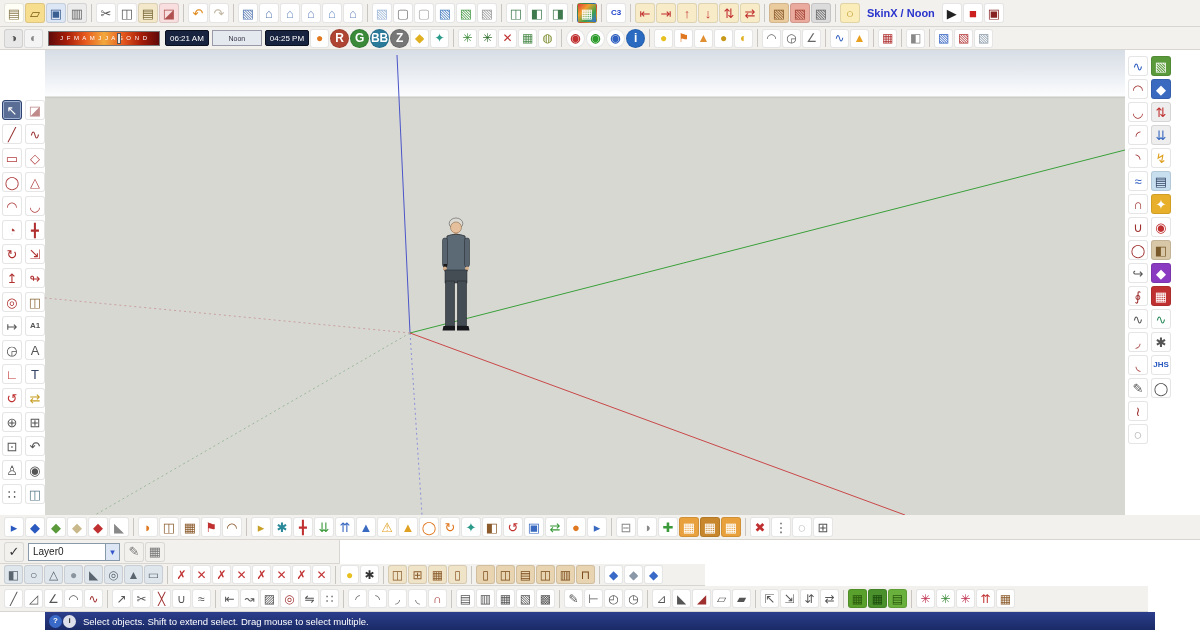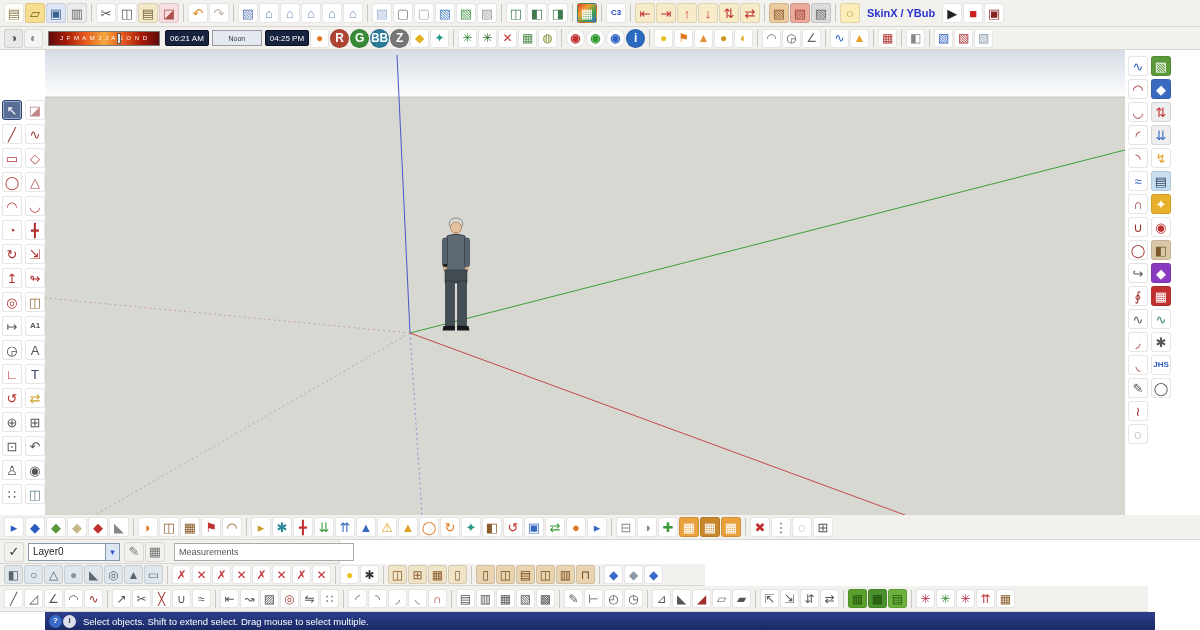--- a/index.html
+++ b/index.html
@@ -57,21 +57,21 @@
   #status .icon { width:13px; height:13px; font-size:8px; border:none; }
   .status-text { font-size:9.5px; margin-left:6px; white-space:nowrap; }
 </style>
 </head>
 <body>
 
 <div id="app">
 
   <div class="tb" id="row1">
     <span class="host"><span class="icon" title="new" style="background: rgb(255, 254, 246); color: rgb(138, 123, 82);">▤</span><span class="icon" title="open" style="background: rgb(247, 221, 142); color: rgb(122, 90, 20);">▱</span><span class="icon" title="save" style="background: rgb(220, 230, 244); color: rgb(59, 94, 147);">▣</span><span class="icon" title="print" style="background: rgb(236, 236, 236); color: rgb(102, 102, 102);">▥</span><span class="sep"></span><span class="icon" title="cut" style="background: rgb(255, 255, 255); color: rgb(85, 85, 85);">✂</span><span class="icon" title="copy" style="background: rgb(255, 255, 255); color: rgb(85, 85, 85);">◫</span><span class="icon" title="paste" style="background: rgb(244, 232, 202); color: rgb(122, 106, 58);">▤</span><span class="icon" title="erase" style="background: rgb(248, 222, 222); color: rgb(176, 80, 80);">◪</span><span class="sep"></span><span class="icon" title="undo" style="background: rgb(255, 255, 255); color: rgb(224, 138, 30);">↶</span><span class="icon" title="redo" style="background: rgb(255, 255, 255); color: rgb(194, 184, 166);">↷</span><span class="sep"></span><span class="icon" title="view-iso" style="background: rgb(255, 255, 255); color: rgb(91, 125, 179);">▧</span><span class="icon" title="view-top" style="background: rgb(255, 255, 255); color: rgb(91, 125, 179);">⌂</span><span class="icon" title="view-front" style="background: rgb(255, 255, 255); color: rgb(107, 141, 195);">⌂</span><span class="icon" title="view-right" style="background: rgb(255, 255, 255); color: rgb(107, 141, 195);">⌂</span><span class="icon" title="view-back" style="background: rgb(255, 255, 255); color: rgb(107, 141, 195);">⌂</span><span class="icon" title="view-left" style="background: rgb(255, 255, 255); color: rgb(107, 141, 195);">⌂</span><span class="sep"></span><span class="icon" title="style-xray" style="background: rgb(255, 255, 255); color: rgb(159, 184, 216);">▧</span><span class="icon" title="style-wireframe" style="background: rgb(255, 255, 255); color: rgb(119, 119, 119);">▢</span><span class="icon" title="style-hidden-line" style="background: rgb(255, 255, 255); color: rgb(170, 170, 170);">▢</span><span class="icon" title="style-shaded" style="background: rgb(255, 255, 255); color: rgb(74, 127, 192);">▧</span><span class="icon" title="style-textured" style="background: rgb(255, 255, 255); color: rgb(74, 154, 74);">▧</span><span class="icon" title="style-monochrome" style="background: rgb(255, 255, 255); color: rgb(154, 154, 154);">▧</span><span class="sep"></span><span class="icon" title="section-plane-toggle" style="background: rgb(255, 255, 255); color: rgb(62, 122, 78);">◫</span><span class="icon" title="section-cuts-toggle" style="background: rgb(255, 255, 255); color: rgb(62, 122, 78);">◧</span><span class="icon" title="section-fill-toggle" style="background: rgb(255, 255, 255); color: rgb(62, 122, 78);">◨</span><span class="sep"></span><span class="icon" title="materials" style="background: linear-gradient(135deg, rgb(224, 60, 60), rgb(240, 160, 44), rgb(60, 160, 76), rgb(60, 108, 224)); color: rgb(255, 255, 255);">▦</span><span class="sep"></span><span class="icon txt" title="c3-plugin" style="background: rgb(255, 255, 255); color: rgb(34, 68, 204);">C3</span><span class="sep"></span><span class="icon" title="align-tool-1" style="background: rgb(248, 236, 200); color: rgb(192, 48, 48);">⇤</span><span class="icon" title="align-tool-2" style="background: rgb(248, 236, 200); color: rgb(192, 48, 48);">⇥</span><span class="icon" title="align-tool-3" style="background: rgb(248, 236, 200); color: rgb(192, 48, 48);">↑</span><span class="icon" title="align-tool-4" style="background: rgb(248, 236, 200); color: rgb(192, 48, 48);">↓</span><span class="icon" title="align-tool-5" style="background: rgb(248, 236, 200); color: rgb(192, 48, 48);">⇅</span><span class="icon" title="align-tool-6" style="background: rgb(248, 236, 200); color: rgb(192, 48, 48);">⇄</span><span class="sep"></span><span class="icon" title="solid-union" style="background: rgb(234, 203, 158); color: rgb(138, 90, 43);">▧</span><span class="icon" title="solid-subtract" style="background: rgb(234, 170, 158); color: rgb(160, 64, 48);">▧</span><span class="icon" title="solid-intersect" style="background: rgb(220, 220, 220); color: rgb(102, 102, 102);">▧</span><span class="sep"></span><span class="icon" title="license-key" style="background: rgb(250, 237, 186); color: rgb(184, 144, 26);">○</span></span>
-    <span class="skinx">SkinX / YBub</span>
+    <span class="skinx">SkinX / Noon</span>
     <span class="host"><span class="icon" title="skinx-play" style="background: rgb(255, 255, 255); color: rgb(34, 34, 34);">▶</span><span class="icon" title="skinx-stop" style="background: rgb(255, 255, 255); color: rgb(204, 32, 32);">■</span><span class="icon" title="skinx-settings" style="background: rgb(255, 255, 255); color: rgb(136, 34, 34);">▣</span></span>
   </div>
 
   <div class="tb" id="row2">
     <span class="host"><span class="icon" title="shadow-dialog" style="background: rgb(232, 232, 232); color: rgb(85, 85, 85);">◑</span><span class="icon" title="shadow-toggle" style="background: rgb(244, 244, 244); color: rgb(136, 136, 136);">◐</span></span>
     <div class="month-strip">
       <span class="months">J F M A M J J A S O N D</span>
       <span class="month-marker"></span>
     </div>
     <span class="time dark">06:21 AM</span>
@@ -189,21 +189,20 @@
     <span class="host"><span class="icon" title="pointer-blue" style="background: rgb(255, 255, 255); color: rgb(42, 90, 192);">▸</span><span class="icon" title="diamond-blue" style="background: rgb(255, 255, 255); color: rgb(42, 90, 192);">◆</span><span class="icon" title="diamond-green" style="background: rgb(255, 255, 255); color: rgb(90, 154, 58);">◆</span><span class="icon" title="diamond-tan" style="background: rgb(255, 255, 255); color: rgb(200, 184, 138);">◆</span><span class="icon" title="diamond-red" style="background: rgb(255, 255, 255); color: rgb(192, 48, 48);">◆</span><span class="icon" title="wedge-gray" style="background: rgb(255, 255, 255); color: rgb(136, 136, 136);">◣</span><span class="sep"></span><span class="icon" title="orange-half-disc" style="background: rgb(255, 255, 255); color: rgb(224, 120, 32);">◗</span><span class="icon" title="crate-box" style="background: rgb(255, 255, 255); color: rgb(138, 90, 42);">◫</span><span class="icon" title="panel-grid" style="background: rgb(255, 255, 255); color: rgb(138, 90, 42);">▦</span><span class="icon" title="flag-red" style="background: rgb(255, 255, 255); color: rgb(192, 48, 48);">⚑</span><span class="icon" title="arch-tool" style="background: rgb(255, 255, 255); color: rgb(138, 90, 42);">◠</span><span class="sep"></span><span class="icon" title="cursor-gold" style="background: rgb(255, 255, 255); color: rgb(200, 160, 40);">▸</span><span class="icon" title="star-teal" style="background: rgb(255, 255, 255); color: rgb(42, 138, 154);">✱</span><span class="icon" title="move-red" style="background: rgb(255, 255, 255); color: rgb(192, 48, 48);">╋</span><span class="icon" title="arrows-down-green" style="background: rgb(255, 255, 255); color: rgb(58, 154, 58);">⇊</span><span class="icon" title="arrows-up-blue" style="background: rgb(255, 255, 255); color: rgb(58, 106, 192);">⇈</span><span class="icon" title="triangle-blue" style="background: rgb(255, 255, 255); color: rgb(58, 106, 192);">▲</span><span class="icon" title="warning-triangle" style="background: rgb(255, 255, 255); color: rgb(224, 160, 32);">⚠</span><span class="icon" title="triangle-gold" style="background: rgb(255, 255, 255); color: rgb(224, 160, 32);">▲</span><span class="icon" title="ring-orange" style="background: rgb(255, 255, 255); color: rgb(224, 120, 32);">◯</span><span class="icon" title="rotate-orange" style="background: rgb(255, 255, 255); color: rgb(224, 120, 32);">↻</span><span class="icon" title="spark-teal" style="background: rgb(255, 255, 255); color: rgb(42, 154, 138);">✦</span><span class="icon" title="block-tan" style="background: rgb(255, 255, 255); color: rgb(138, 90, 42);">◧</span><span class="icon" title="undo-red" style="background: rgb(255, 255, 255); color: rgb(192, 48, 48);">↺</span><span class="icon" title="chest-blue" style="background: rgb(255, 255, 255); color: rgb(58, 106, 192);">▣</span><span class="icon" title="swap-green" style="background: rgb(255, 255, 255); color: rgb(58, 154, 58);">⇄</span><span class="icon" title="dot-orange" style="background: rgb(255, 255, 255); color: rgb(224, 120, 32);">●</span><span class="icon" title="play-blue" style="background: rgb(255, 255, 255); color: rgb(58, 106, 192);">▸</span><span class="sep"></span><span class="icon" title="minus-grid" style="background: rgb(255, 255, 255); color: rgb(136, 136, 136);">⊟</span><span class="icon" title="half-moon" style="background: rgb(255, 255, 255); color: rgb(136, 136, 136);">◑</span><span class="icon" title="plus-green" style="background: rgb(255, 255, 255); color: rgb(58, 154, 58);">✚</span><span class="icon" title="pallet-grid-1" style="background: rgb(232, 161, 60); color: rgb(255, 255, 255);">▦</span><span class="icon" title="pallet-grid-2" style="background: rgb(200, 135, 44); color: rgb(255, 255, 255);">▦</span><span class="icon" title="pallet-grid-3" style="background: rgb(232, 161, 60); color: rgb(255, 255, 255);">▦</span><span class="sep"></span><span class="icon" title="delete-red" style="background: rgb(255, 255, 255); color: rgb(192, 48, 48);">✖</span><span class="icon" title="dots-vertical" style="background: rgb(255, 255, 255); color: rgb(85, 85, 85);">⋮</span><span class="icon" title="dashed-ring" style="background: rgb(255, 255, 255); color: rgb(136, 136, 136);">◌</span><span class="icon" title="grid-snap" style="background: rgb(255, 255, 255); color: rgb(85, 85, 85);">⊞</span></span>
   </div>
 
   <div class="tb" id="layers-row">
     <span class="host"><span class="icon" title="layer-check" style="background: rgb(242, 241, 238); color: rgb(51, 51, 51);">✓</span></span>
     <div class="dd">
       <span class="dd-text">Layer0</span>
       <span class="dd-btn">▾</span>
     </div>
     <span class="host"><span class="icon" title="layer-edit" style="background: rgb(242, 241, 238); color: rgb(119, 119, 119);">✎</span><span class="icon" title="layer-manager" style="background: rgb(242, 241, 238); color: rgb(119, 119, 119);">▦</span></span>
-    <input class="meas" readonly="" placeholder="Measurements" style="">
   </div>
 
   <div class="tb" id="bottomB">
     <span class="host"><span class="icon" title="prim-box" style="background: rgb(223, 230, 236); color: rgb(90, 101, 112);">◧</span><span class="icon" title="prim-cylinder" style="background: rgb(223, 230, 236); color: rgb(90, 101, 112);">○</span><span class="icon" title="prim-cone" style="background: rgb(223, 230, 236); color: rgb(90, 101, 112);">△</span><span class="icon" title="prim-sphere" style="background: rgb(223, 230, 236); color: rgb(138, 149, 160);">●</span><span class="icon" title="prim-wedge" style="background: rgb(223, 230, 236); color: rgb(90, 101, 112);">◣</span><span class="icon" title="prim-torus" style="background: rgb(223, 230, 236); color: rgb(90, 101, 112);">◎</span><span class="icon" title="prim-pyramid" style="background: rgb(223, 230, 236); color: rgb(90, 101, 112);">▲</span><span class="icon" title="prim-plane" style="background: rgb(223, 230, 236); color: rgb(90, 101, 112);">▭</span><span class="sep"></span><span class="icon" title="cleanup-1" style="background: rgb(255, 255, 255); color: rgb(192, 48, 48);">✗</span><span class="icon" title="cleanup-2" style="background: rgb(255, 255, 255); color: rgb(192, 48, 48);">✕</span><span class="icon" title="cleanup-3" style="background: rgb(255, 255, 255); color: rgb(192, 48, 48);">✗</span><span class="icon" title="cleanup-4" style="background: rgb(255, 255, 255); color: rgb(192, 48, 48);">✕</span><span class="icon" title="cleanup-5" style="background: rgb(255, 255, 255); color: rgb(192, 48, 48);">✗</span><span class="icon" title="cleanup-6" style="background: rgb(255, 255, 255); color: rgb(192, 48, 48);">✕</span><span class="icon" title="cleanup-7" style="background: rgb(255, 255, 255); color: rgb(192, 48, 48);">✗</span><span class="icon" title="cleanup-8" style="background: rgb(255, 255, 255); color: rgb(192, 48, 48);">✕</span><span class="sep"></span><span class="icon" title="cb-circle" style="background: rgb(255, 255, 255); color: rgb(232, 192, 32);">●</span><span class="icon" title="cb-tools" style="background: rgb(255, 255, 255); color: rgb(51, 51, 51);">✱</span><span class="sep"></span><span class="icon" title="window-single" style="background: rgb(240, 228, 200); color: rgb(138, 90, 42);">◫</span><span class="icon" title="window-double" style="background: rgb(240, 228, 200); color: rgb(138, 90, 42);">⊞</span><span class="icon" title="window-grid" style="background: rgb(240, 228, 200); color: rgb(138, 90, 42);">▦</span><span class="icon" title="window-open" style="background: rgb(240, 228, 200); color: rgb(138, 90, 42);">▯</span><span class="sep"></span><span class="icon" title="door-single" style="background: rgb(232, 212, 176); color: rgb(122, 74, 26);">▯</span><span class="icon" title="door-double" style="background: rgb(232, 212, 176); color: rgb(122, 74, 26);">◫</span><span class="icon" title="door-panel" style="background: rgb(232, 212, 176); color: rgb(122, 74, 26);">▤</span><span class="icon" title="door-glass" style="background: rgb(232, 212, 176); color: rgb(122, 74, 26);">◫</span><span class="icon" title="door-garage" style="background: rgb(232, 212, 176); color: rgb(122, 74, 26);">▥</span><span class="icon" title="door-frame" style="background: rgb(232, 212, 176); color: rgb(122, 74, 26);">⊓</span><span class="sep"></span><span class="icon" title="shield-blue-1" style="background: rgb(255, 255, 255); color: rgb(58, 106, 200);">◆</span><span class="icon" title="shield-gray" style="background: rgb(255, 255, 255); color: rgb(138, 152, 168);">◆</span><span class="icon" title="shield-blue-2" style="background: rgb(255, 255, 255); color: rgb(58, 106, 200);">◆</span></span>
   </div>
 
   <div class="tb" id="bottomC">
     <span class="host"><span class="icon" title="draw-line" style="background: rgb(255, 255, 255); color: rgb(85, 85, 85);">╱</span><span class="icon" title="draw-polyline" style="background: rgb(255, 255, 255); color: rgb(85, 85, 85);">◿</span><span class="icon" title="draw-angle" style="background: rgb(255, 255, 255); color: rgb(85, 85, 85);">∠</span><span class="icon" title="draw-arc" style="background: rgb(255, 255, 255); color: rgb(85, 85, 85);">◠</span><span class="icon" title="draw-curve" style="background: rgb(255, 255, 255); color: rgb(160, 48, 48);">∿</span><span class="sep"></span><span class="icon" title="edit-extend" style="background: rgb(255, 255, 255); color: rgb(85, 85, 85);">↗</span><span class="icon" title="edit-trim" style="background: rgb(255, 255, 255); color: rgb(85, 85, 85);">✂</span><span class="icon" title="edit-split" style="background: rgb(255, 255, 255); color: rgb(160, 48, 48);">╳</span><span class="icon" title="edit-join" style="background: rgb(255, 255, 255); color: rgb(85, 85, 85);">∪</span><span class="icon" title="edit-weld" style="background: rgb(255, 255, 255); color: rgb(85, 85, 85);">≈</span><span class="sep"></span><span class="icon" title="cad-dim" style="background: rgb(255, 255, 255); color: rgb(85, 85, 85);">⇤</span><span class="icon" title="cad-leader" style="background: rgb(255, 255, 255); color: rgb(85, 85, 85);">↝</span><span class="icon" title="cad-hatch" style="background: rgb(255, 255, 255); color: rgb(85, 85, 85);">▨</span><span class="icon" title="cad-offset" style="background: rgb(255, 255, 255); color: rgb(160, 48, 48);">◎</span><span class="icon" title="cad-mirror" style="background: rgb(255, 255, 255); color: rgb(85, 85, 85);">⇋</span><span class="icon" title="cad-array" style="background: rgb(255, 255, 255); color: rgb(85, 85, 85);">∷</span><span class="sep"></span><span class="icon" title="surf-corner-1" style="background: rgb(255, 255, 255); color: rgb(85, 85, 85);">◜</span><span class="icon" title="surf-corner-2" style="background: rgb(255, 255, 255); color: rgb(85, 85, 85);">◝</span><span class="icon" title="surf-corner-3" style="background: rgb(255, 255, 255); color: rgb(85, 85, 85);">◞</span><span class="icon" title="surf-corner-4" style="background: rgb(255, 255, 255); color: rgb(85, 85, 85);">◟</span><span class="icon" title="surf-dome" style="background: rgb(255, 255, 255); color: rgb(160, 48, 48);">∩</span><span class="sep"></span><span class="icon" title="mesh-1" style="background: rgb(255, 255, 255); color: rgb(85, 85, 85);">▤</span><span class="icon" title="mesh-2" style="background: rgb(255, 255, 255); color: rgb(85, 85, 85);">▥</span><span class="icon" title="mesh-3" style="background: rgb(255, 255, 255); color: rgb(85, 85, 85);">▦</span><span class="icon" title="mesh-4" style="background: rgb(255, 255, 255); color: rgb(85, 85, 85);">▧</span><span class="icon" title="mesh-5" style="background: rgb(255, 255, 255); color: rgb(85, 85, 85);">▩</span><span class="sep"></span><span class="icon" title="tool-pencil" style="background: rgb(255, 255, 255); color: rgb(85, 85, 85);">✎</span><span class="icon" title="tool-ruler" style="background: rgb(255, 255, 255); color: rgb(85, 85, 85);">⊢</span><span class="icon" title="tool-compass" style="background: rgb(255, 255, 255); color: rgb(85, 85, 85);">◴</span><span class="icon" title="tool-gauge" style="background: rgb(255, 255, 255); color: rgb(85, 85, 85);">◷</span><span class="sep"></span><span class="icon" title="shape-tri-1" style="background: rgb(255, 255, 255); color: rgb(85, 85, 85);">⊿</span><span class="icon" title="shape-tri-2" style="background: rgb(255, 255, 255); color: rgb(85, 85, 85);">◣</span><span class="icon" title="shape-tri-3" style="background: rgb(255, 255, 255); color: rgb(160, 48, 48);">◢</span><span class="icon" title="shape-para" style="background: rgb(255, 255, 255); color: rgb(85, 85, 85);">▱</span><span class="icon" title="shape-para-fill" style="background: rgb(255, 255, 255); color: rgb(85, 85, 85);">▰</span><span class="sep"></span><span class="icon" title="proj-corner-1" style="background: rgb(255, 255, 255); color: rgb(85, 85, 85);">⇱</span><span class="icon" title="proj-corner-2" style="background: rgb(255, 255, 255); color: rgb(85, 85, 85);">⇲</span><span class="icon" title="proj-updown" style="background: rgb(255, 255, 255); color: rgb(85, 85, 85);">⇵</span><span class="icon" title="proj-swap" style="background: rgb(255, 255, 255); color: rgb(85, 85, 85);">⇄</span><span class="sep"></span><span class="icon" title="grass-1" style="background: rgb(90, 160, 44); color: rgb(42, 90, 12);">▦</span><span class="icon" title="grass-2" style="background: rgb(74, 144, 44); color: rgb(26, 74, 12);">▦</span><span class="icon" title="grass-3" style="background: rgb(106, 176, 60); color: rgb(42, 90, 12);">▤</span><span class="sep"></span><span class="icon" title="plant-red-1" style="background: rgb(255, 255, 255); color: rgb(192, 48, 80);">✳</span><span class="icon" title="plant-green" style="background: rgb(255, 255, 255); color: rgb(58, 138, 58);">✳</span><span class="icon" title="plant-red-2" style="background: rgb(255, 255, 255); color: rgb(192, 48, 80);">✳</span><span class="icon" title="plant-up-red" style="background: rgb(255, 255, 255); color: rgb(192, 48, 48);">⇈</span><span class="icon" title="crate-brown" style="background: rgb(255, 255, 255); color: rgb(138, 90, 42);">▦</span></span>
   </div>
 

